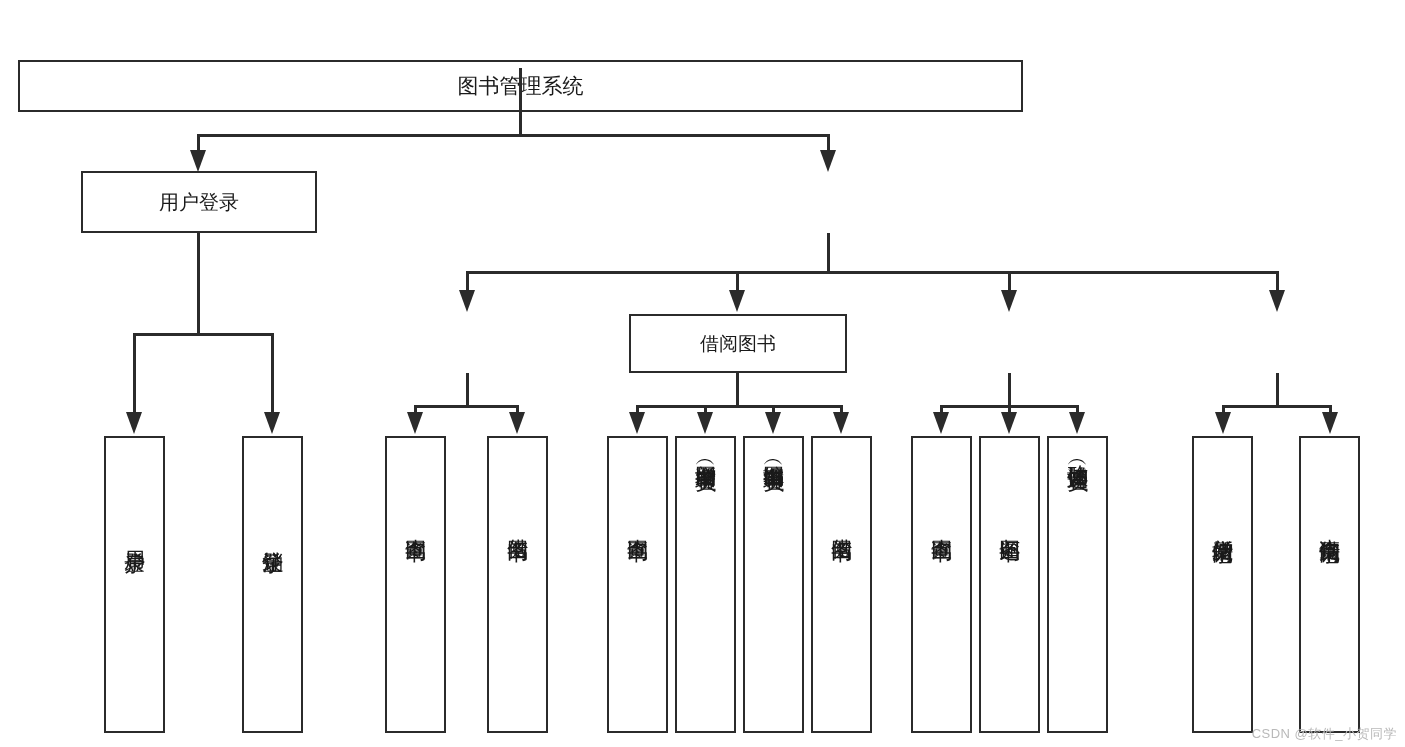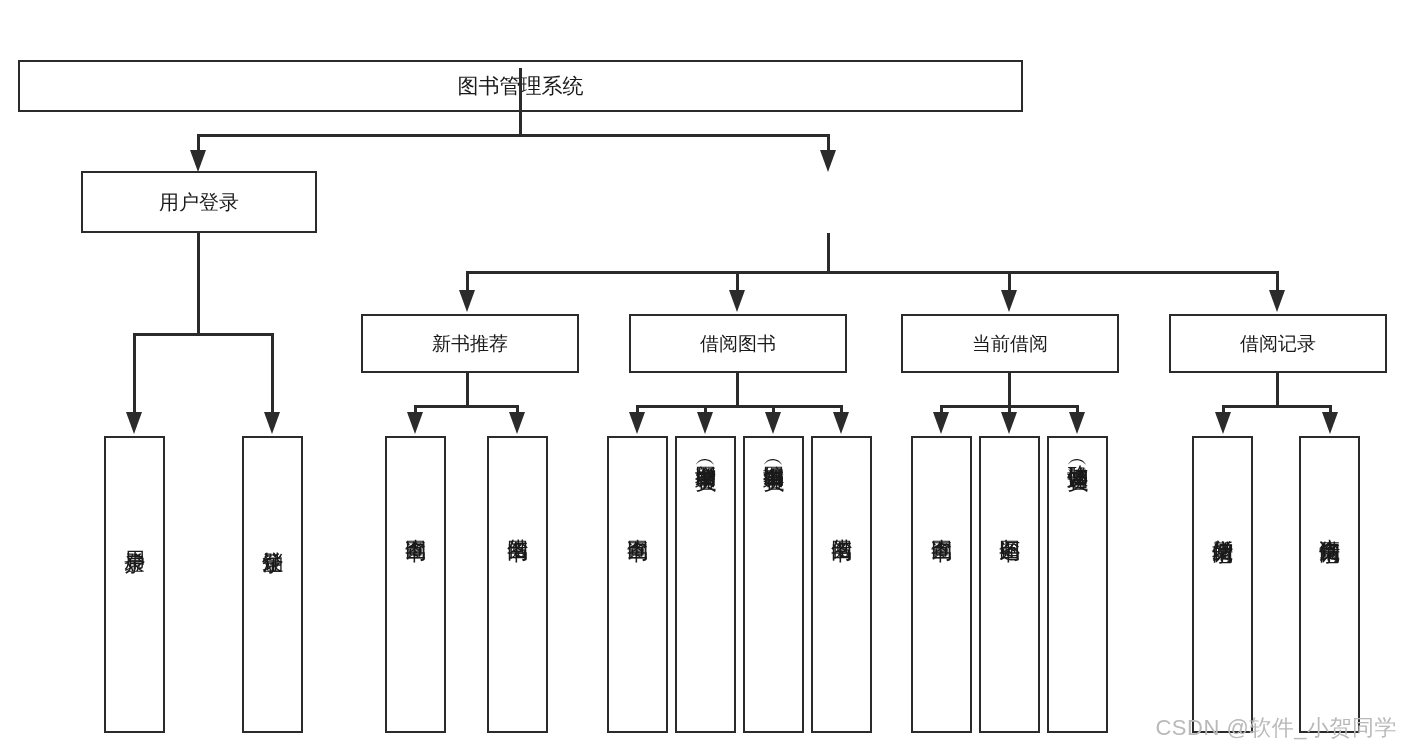--- a/index.html
+++ b/index.html
@@ -75,21 +75,21 @@
     height: 0;
     border-left: 8px solid transparent;
     border-right: 8px solid transparent;
     border-top: 22px solid #2b2b2b;
   }
   
   #watermark {
     position: absolute;
     right: 8px;
     bottom: 4px;
-    font-size: 22px;
+    font-size: 13px;
     color: #b9b9b9;
     letter-spacing: 0.5px;
     white-space: nowrap;
   }
 </style>
 </head>
 <body>
 
 <div id="canvas">
 
@@ -120,31 +120,22 @@
   <div class="hline" style="left:466px; top:271px; width:813px;"></div>
   <div class="vline" style="left:466px; top:271px; height:24px;"></div>
   <div class="vline" style="left:736px; top:271px; height:24px;"></div>
   <div class="vline" style="left:1008px; top:271px; height:24px;"></div>
   <div class="vline" style="left:1276px; top:271px; height:24px;"></div>
   <div class="arrow" style="left:459px; top:290px;"></div>
   <div class="arrow" style="left:729px; top:290px;"></div>
   <div class="arrow" style="left:1001px; top:290px;"></div>
   <div class="arrow" style="left:1269px; top:290px;"></div>
 
-  <div class="node lvl3" style="left:361px; top:314px; width:218px; height:59px;">
-    <span>新书推荐</span>
-  </div>
   <div class="node lvl3" style="left:629px; top:314px; width:218px; height:59px;">
     <span>借阅图书</span>
-  </div>
-  <div class="node lvl3" style="left:901px; top:314px; width:218px; height:59px;">
-    <span>当前借阅</span>
-  </div>
-  <div class="node lvl3" style="left:1169px; top:314px; width:218px; height:59px;">
-    <span>借阅记录</span>
   </div>
 
   <div class="vline" style="left:466px; top:373px; height:34px;"></div>
   <div class="hline" style="left:414px; top:405px; width:105px;"></div>
   <div class="vline" style="left:414px; top:405px; height:12px;"></div>
   <div class="vline" style="left:516px; top:405px; height:12px;"></div>
   <div class="arrow" style="left:407px; top:412px;"></div>
   <div class="arrow" style="left:509px; top:412px;"></div>
 
   <div class="vline" style="left:736px; top:373px; height:34px;"></div>

